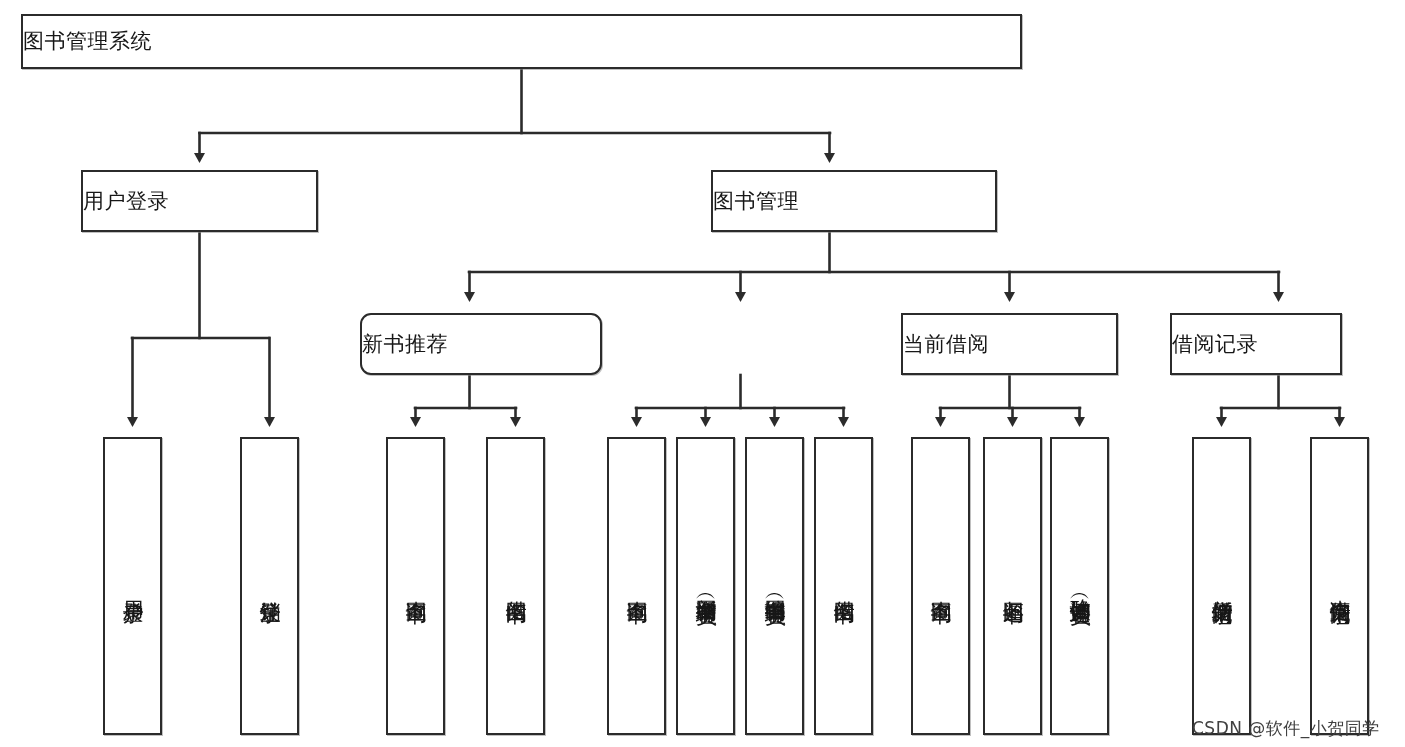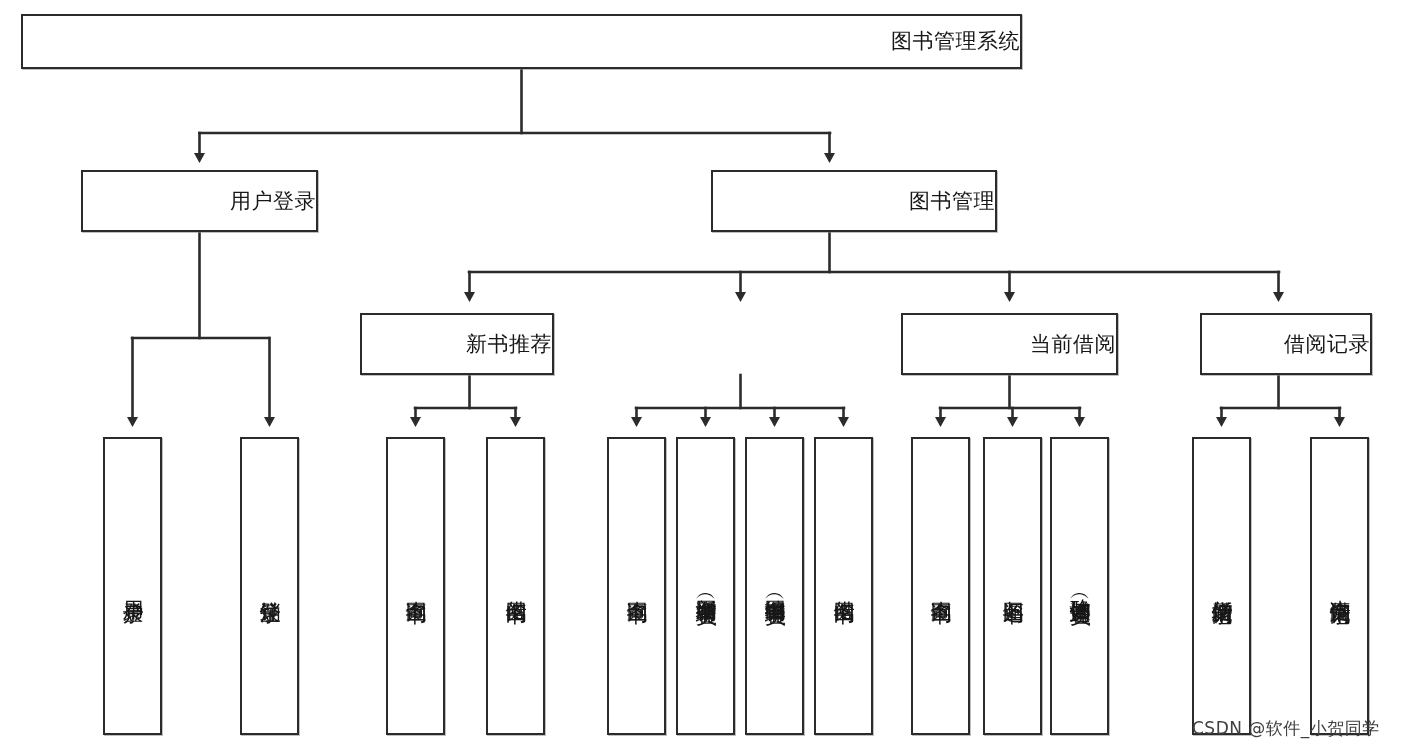--- a/index.html
+++ b/index.html
@@ -27,21 +27,21 @@
     height: 747px;
     pointer-events: none;
   }
   .node {
     position: absolute;
     box-sizing: border-box;
     background: #ffffff;
     border: 2px solid #2b2b2b;
     display: flex;
     align-items: center;
-    justify-content: flex-end;
+    justify-content: flex-start;
     box-shadow: 1px 1px 0 rgba(140,140,140,0.55);
   }
   .node .lbl {
     font-size: 21px;
     line-height: 1.15;
     letter-spacing: 0.5px;
     color: #171717;
     white-space: nowrap;
     text-align: center;
   }
@@ -138,27 +138,27 @@
     <span class="lbl">图书管理系统</span>
   </div>
 
   <div class="node" style="left:81px; top:170px; width:237px; height:62px;">
     <span class="lbl">用户登录</span>
   </div>
   <div class="node" style="left:711px; top:170px; width:286px; height:62px;">
     <span class="lbl">图书管理</span>
   </div>
 
-  <div class="node" style="left:360px; top:313px; width:194px; height:62px;">
+  <div class="node" style="left:360px; top:313px; width:242px; height:62px;border-radius:11px;">
     <span class="lbl">新书推荐</span>
   </div>
   <div class="node" style="left:901px; top:313px; width:217px; height:62px;">
     <span class="lbl">当前借阅</span>
   </div>
-  <div class="node" style="left:1200px; top:313px; width:172px; height:62px;">
+  <div class="node" style="left:1170px; top:313px; width:172px; height:62px;">
     <span class="lbl">借阅记录</span>
   </div>
 
   <div class="node leaf" style="left:103px; top:437px; width:59px; height:298px;">
     <span class="lbl">用户登录</span>
   </div>
   <div class="node leaf" style="left:240px; top:437px; width:59px; height:298px;">
     <span class="lbl">注销登录</span>
   </div>
 

